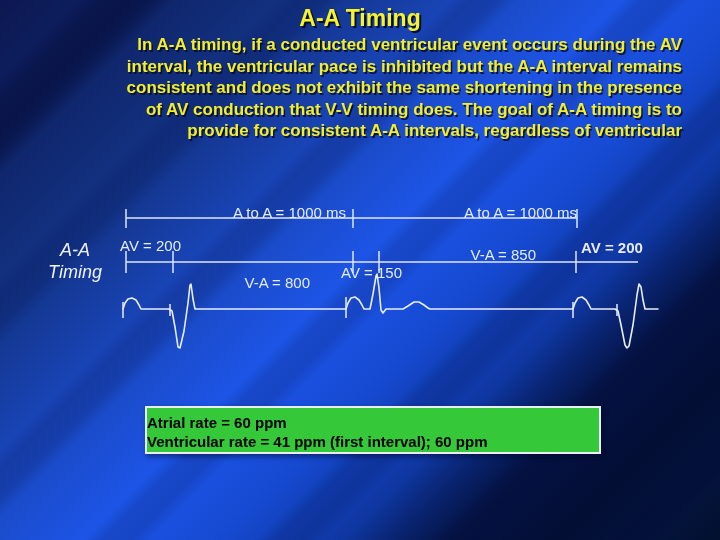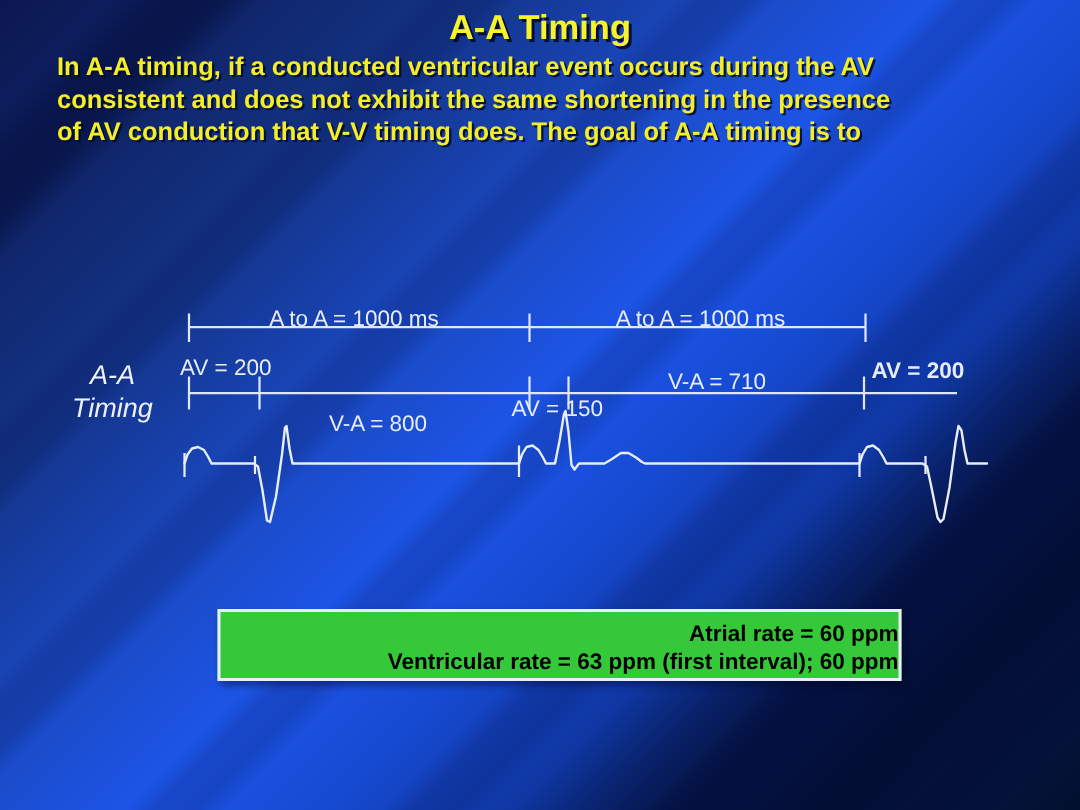--- a/index.html
+++ b/index.html
@@ -16,62 +16,64 @@
   }
   .title{
     position:absolute;top:5px;left:0;width:720px;
     text-align:center;
     font-size:23px;font-weight:bold;
     color:#f7f32b;
     text-shadow:2px 2px 0 rgba(4,9,40,0.9);
   }
   .paragraph{
     position:absolute;top:34px;left:38px;width:644px;
-    text-align:left;
+    text-align:right;
     font-size:17px;line-height:21.5px;font-weight:bold;
     color:#f3ee28;
     text-shadow:1.5px 1.5px 0 rgba(4,9,40,0.85);
   }
   .diagram-label{
     position:absolute;
     color:#e6ecfc;
     font-size:15px;
     white-space:nowrap;
   }
-  .centered{text-align:center;}
+  .centered{text-align:right;}
   .bold{font-weight:bold;}
   .side-label{
     position:absolute;left:32px;top:239px;width:86px;
     text-align:center;color:#eef2ff;
     font-size:18px;line-height:22px;font-style:italic;
   }
   svg.diagram{position:absolute;left:0;top:0;}
   .callout{
     position:absolute;left:145px;top:406px;width:456px;height:48px;
     background:#35c93a;
     border:2px solid #e9eef8;
     box-sizing:border-box;
     box-shadow:2px 3px 5px rgba(0,5,30,0.45);
-    text-align:right;
+    text-align:left;
     color:#000000;
     font-size:15px;font-weight:bold;line-height:19px;
     padding-top:5px;
   }
 </style>
 </head>
 <body>
 
 <div class="slide">
 
   <div class="title">A-A Timing</div>
 
   <div class="paragraph">
     <div>In A-A timing, if a conducted ventricular event occurs during the AV</div>
+    <div>interval, the ventricular pace is inhibited but the A-A interval remains</div>
     <div>consistent and does not exhibit the same shortening in the presence</div>
     <div>of AV conduction that V-V timing does. The goal of A-A timing is to</div>
+    <div>provide for consistent A-A intervals, regardless of ventricular</div>
   </div>
 
   <div class="side-label">
     <div>A-A</div>
     <div>Timing</div>
   </div>
 
   <svg class="diagram" width="720" height="540" viewBox="0 0 720 540">
     <g stroke="#dfe6f8" stroke-width="1.5" fill="none">
       <line x1="126" y1="218" x2="577" y2="218"></line>
@@ -96,21 +98,21 @@
       </g>
     <polyline points="123,309 125,303 128,299 132,298 136,300 139,305 141,309 169,309 172,311 175,327 178,347 180,348 184,331 188,303 190,285 191,284 193,299 195,309 344,309 346,309 348,303 351,298 355,297 359,300 362,305 364,309 370,309 373,294 376,276 377,274 379,288 381,310 383,313 386,309 403,309 408,306 414,302 419,302 424,305 428,308 430,309 571,309 573,309 575,303 578,298 582,297 586,300 589,305 591,309 615,309 618,311 621,325 625,345 627,348 629,346 633,325 637,295 639,284 641,287 643,300 645,309 658,309" stroke="#e8edfc" stroke-width="1.6" fill="none" stroke-linejoin="round" stroke-linecap="round"></polyline>
   </svg>
 
   <div class="diagram-label centered" style="left:126px;top:204px;width:220px;">A to A = 1000 ms</div>
   <div class="diagram-label centered" style="left:357px;top:204px;width:220px;">A to A = 1000 ms</div>
 
   <div class="diagram-label" style="left:120px;top:237px;">AV = 200</div>
   <div class="diagram-label centered" style="left:194px;top:246px;width:116px;margin-top:28px;">V-A = 800</div>
   <div class="diagram-label" style="left:341px;top:236px;margin-top:28px;">AV = 150</div>
-  <div class="diagram-label centered" style="left:420px;top:246px;width:116px;">V-A = 710</div>
+  <div class="diagram-label centered" style="left:420px;top:246px;width:116px;">V-A = 850</div>
   <div class="diagram-label bold" style="left:581px;top:239px;">AV = 200</div>
 
   <div class="callout">
     <div>Atrial rate = 60 ppm</div>
-    <div>Ventricular rate = 63 ppm (first interval); 60 ppm</div>
+    <div>Ventricular rate = 41 ppm (first interval); 60 ppm</div>
   </div>
 
 </div>
 
 </body></html>

